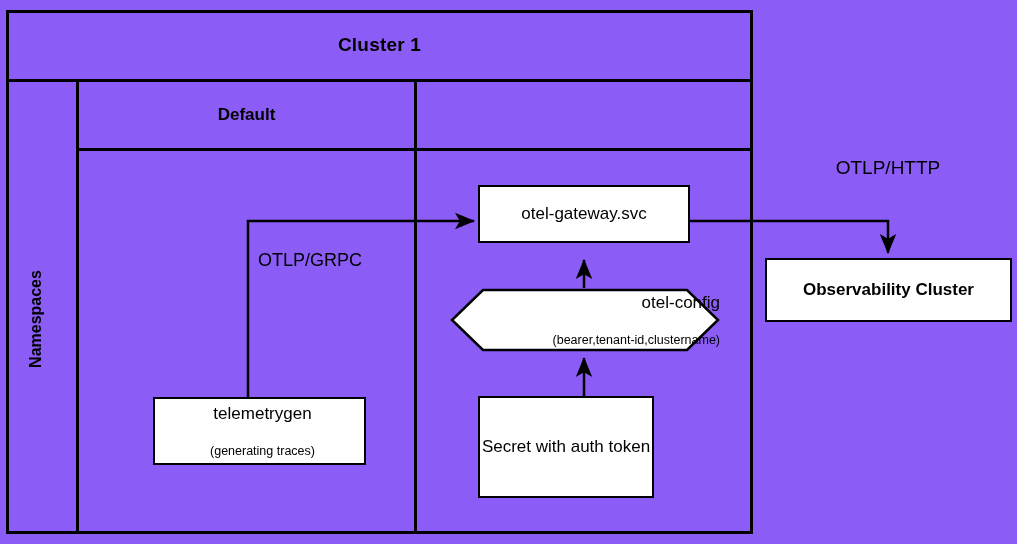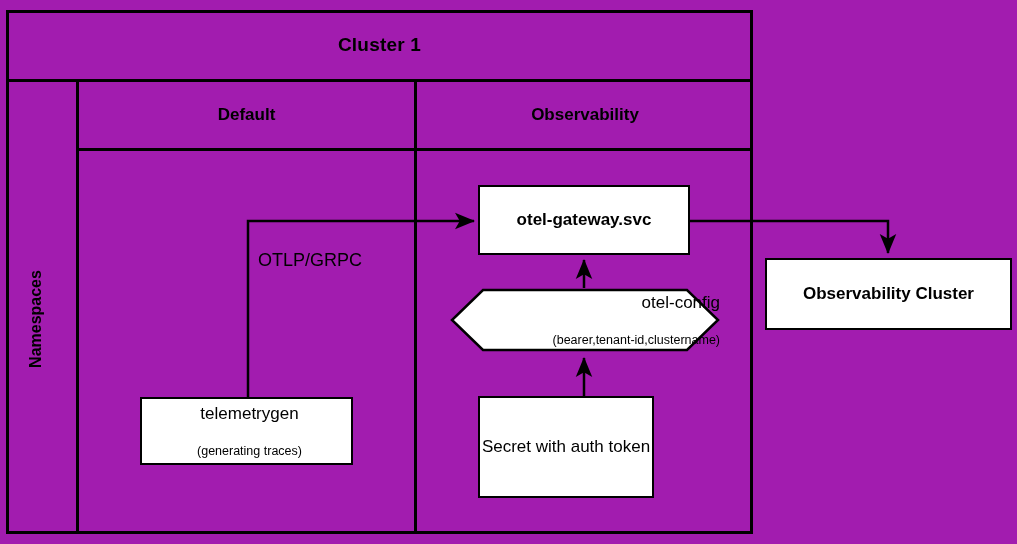--- a/index.html
+++ b/index.html
@@ -8,21 +8,21 @@
     background: #ffffff;
   }
   body {
     font-family: "Liberation Sans", sans-serif;
     color: #000000;
   }
   #canvas {
     position: relative;
     width: 1017px;
     height: 544px;
-    background: #a21caf;
+    background: #8b5cf6;
     overflow: hidden;
   }
   
   .frame {
     position: absolute;
     box-sizing: border-box;
     border: 3px solid #000000;
     background: transparent;
   }
   #cluster-frame {
@@ -113,26 +113,26 @@
   }
   .node-title {
     font-size: 17px;
     line-height: 22px;
   }
   .node-sub {
     font-size: 12.5px;
     line-height: 17px;
     margin-top: 18px;
   }
-  #otel-gateway-box { left: 478px; top: 185px; width: 212px; height: 70px; font-weight: bold; }
-  #telemetrygen-box { left: 140px; top: 397px; width: 213px; height: 68px; padding-left: 6px; }
+  #otel-gateway-box { left: 478px; top: 185px; width: 212px; height: 58px; }
+  #telemetrygen-box { left: 153px; top: 397px; width: 213px; height: 68px; padding-left: 6px; }
   #secret-box       { left: 478px; top: 396px; width: 176px; height: 102px; }
   #secret-box .node-title { line-height: 26px; }
   #observability-cluster-box {
-    left: 765px; top: 258px; width: 247px; height: 72px;
+    left: 765px; top: 258px; width: 247px; height: 64px;
     border-width: 2.5px;
   }
   #observability-cluster-box .node-title {
     font-size: 17px;
     font-weight: bold;
   }
   
   #otel-config-hex {
     position: absolute;
     left: 450px;
@@ -191,21 +191,20 @@
 
   <div class="frame" id="cluster-frame"></div>
   <div class="divider-h" id="cluster-header-divider"></div>
   <div class="divider-h" id="ns-header-divider"></div>
   <div class="divider-v" id="ns-col-divider"></div>
   <div class="divider-v" id="ns-col-divider2"></div>
 
   <div class="cluster-title">Cluster 1</div>
 
   <div class="ns-title" id="ns-title-default">Default</div>
-  <div class="ns-title" id="ns-title-observability">Observability</div>
 
   <div id="namespaces-label">Namespaces</div>
 
   <svg id="connector-layer" viewBox="0 0 1017 544" width="1017" height="544">
     <defs>
       <marker id="arrowhead" markerWidth="9" markerHeight="9" refX="7.6" refY="3.6" orient="auto" markerUnits="strokeWidth">
         <path d="M0,0.3 L8,3.6 L0,6.9 L1.9,3.6 Z" fill="#000000"></path>
       </marker>
     </defs>
 
@@ -239,14 +238,15 @@
     <svg width="270" height="64" viewBox="0 0 270 64">
       <polygon points="33,2 237,2 268,32 237,62 33,62 2,32" fill="#ffffff" stroke="#000000" stroke-width="2.5" stroke-linejoin="miter"></polygon>
     </svg>
     <div class="hex-text-wrap">
       <div class="node-title">otel-config</div>
       <div class="node-sub">(bearer,tenant-id,clustername)</div>
     </div>
   </div>
 
   <div class="edge-label" id="otlp-grpc-label">OTLP/GRPC</div>
+  <div class="edge-label" id="otlp-http-label">OTLP/HTTP</div>
 
 </div>
 
 </body></html>

